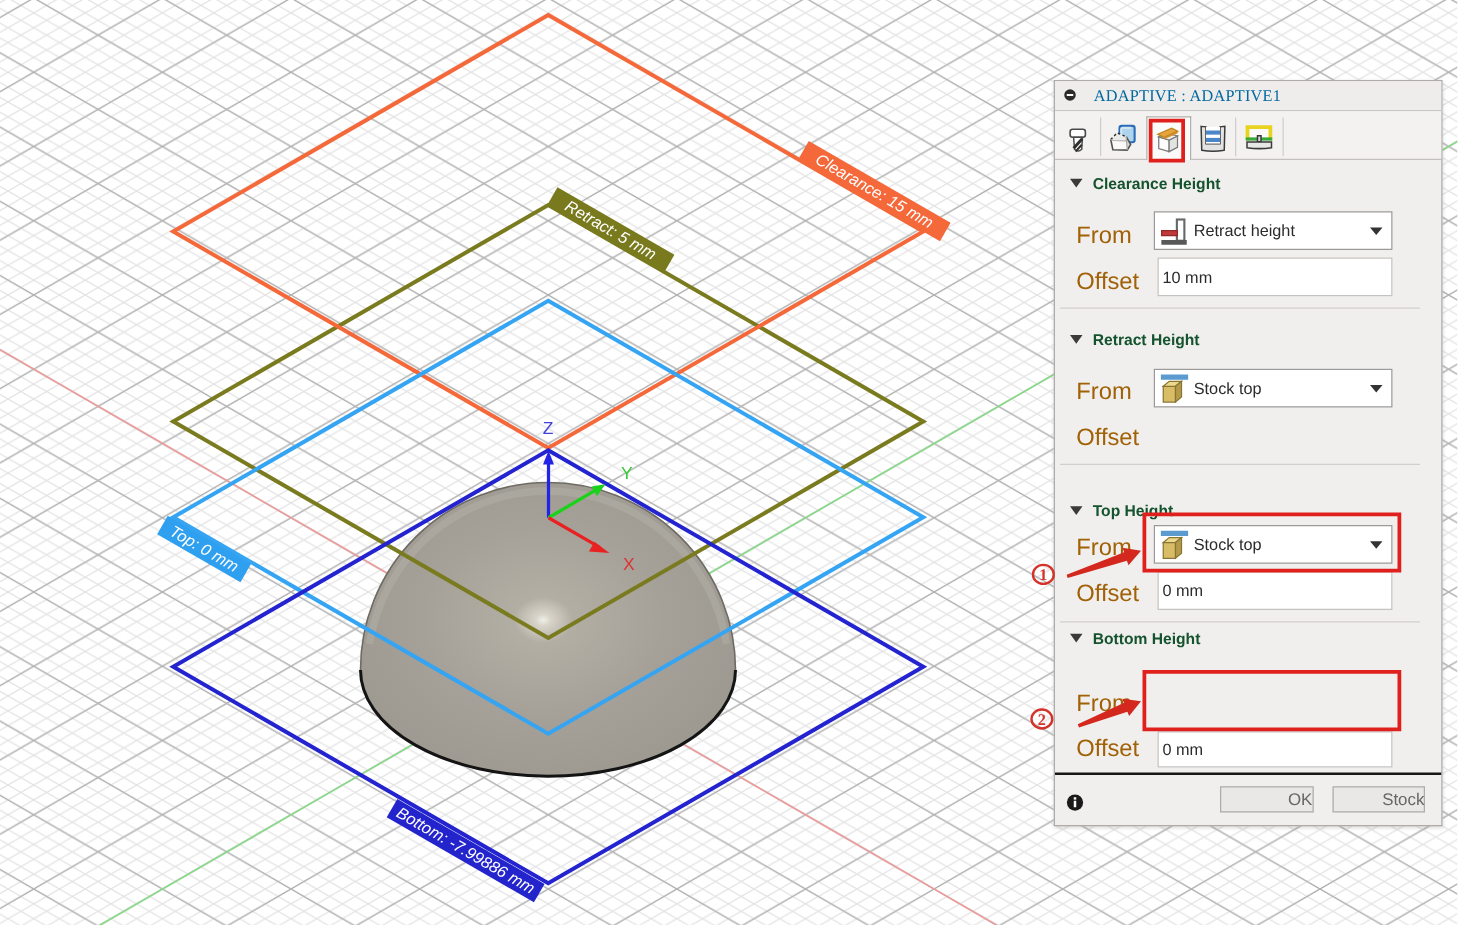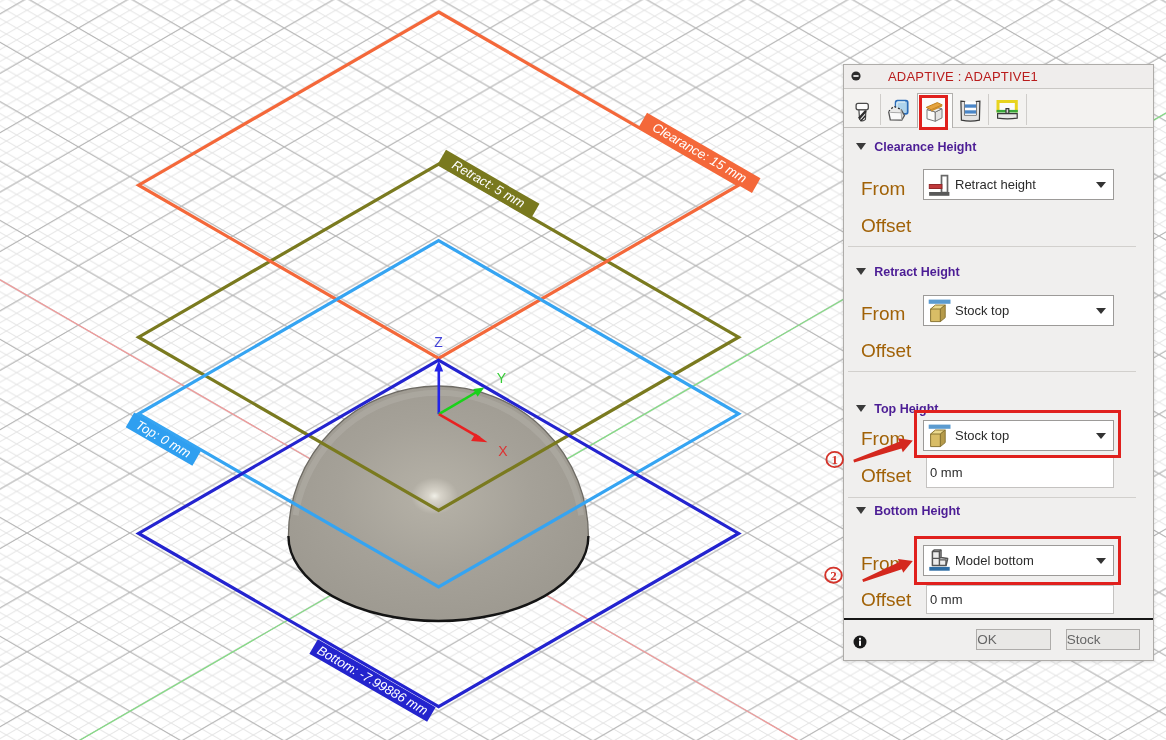--- a/index.html
+++ b/index.html
@@ -3,30 +3,30 @@
 <meta charset="utf-8">
 <style>
   html,body{margin:0;padding:0;}
   body{width:1166px;height:740px;position:relative;overflow:hidden;background:#fff;
        font-family:"Liberation Sans", sans-serif;}
   #scene{position:absolute;left:0;top:0;}
   #panel{position:absolute;left:843px;top:64px;width:311px;height:596.5px;
          background:#f0efee;border:1px solid #aeaca9;box-sizing:border-box;
          box-shadow:0 1px 3px rgba(0,0,0,0.15);}
   .abs{position:absolute;}
-  .hdr{position:absolute;left:12.2px;height:15px;font-size:12.5px;font-weight:bold;color:#4c1d95;white-space:nowrap;}
+  .hdr{position:absolute;left:12.2px;height:15px;font-size:12.5px;font-weight:bold;color:#14532d;white-space:nowrap;}
   .hdr .tri{display:inline-block;width:0;height:0;border-left:5.5px solid transparent;border-right:5.5px solid transparent;border-top:7px solid #3a3a3a;margin-right:8px;vertical-align:1px;}
   .lbl{position:absolute;left:17px;font-size:19px;color:#a16207;}
   .dd{position:absolute;left:78.5px;width:191px;height:31px;background:#fff;border:1px solid #9c9a98;box-sizing:border-box;}
   .dd .txt{position:absolute;left:31.5px;top:0;height:29px;line-height:29px;font-size:13px;color:#2b2b2b;}
   .dd .car{position:absolute;right:7px;top:12px;width:0;height:0;border-left:5px solid transparent;border-right:5px solid transparent;border-top:6px solid #333;}
   .off{position:absolute;left:81.5px;width:188px;height:31px;background:#fff;border:1px solid #c4c2c0;box-sizing:border-box;font-size:13px;color:#2b2b2b;line-height:29px;padding-left:3.5px;}
   .sep{position:absolute;left:4.4px;width:288px;height:1px;background:#d2d0cd;}
   .rbox{position:absolute;border:3px solid #e0201d;}
-  .btn{position:absolute;width:74.7px;height:21.2px;background:#e9e8e6;border:1px solid #aeacaa;box-sizing:border-box;font-size:13.5px;color:#666;text-align:left;line-height:19px;}
+  .btn{position:absolute;width:74.7px;height:21.2px;background:#e9e8e6;border:1px solid #aeacaa;box-sizing:border-box;font-size:13.5px;color:#666;text-align:right;line-height:19px;}
 </style>
 </head>
 <body>
 <svg id="scene" width="1166" height="740" viewBox="0 0 1166 740">
   <defs>
     <pattern id="gmin" width="20.58" height="11.88" patternUnits="userSpaceOnUse" patternTransform="translate(438.6,533)">
       <path d="M0,0 L20.58,11.88 M0,11.88 L20.58,0" stroke="#e3e3e3" stroke-width="1" fill="none"></path>
     </pattern>
     <pattern id="gmaj" width="102.9" height="59.4" patternUnits="userSpaceOnUse" patternTransform="translate(438.6,533)">
       <path d="M0,0 L102.9,59.4 M0,59.4 L102.9,0" stroke="#b0b0b0" stroke-width="1" fill="none"></path>
@@ -85,21 +85,21 @@
   <text x="503" y="456" text-anchor="middle" font-size="14" fill="#dd3333">X</text>
 </svg>
 
 <div id="panel">
 
   <div class="abs" style="left:0;top:0;width:309px;height:23px;background:#efedec;border-bottom:1px solid #c9c7c4;"></div>
   <svg class="abs" style="left:7px;top:6px;" width="10" height="10" viewBox="0 0 10 10">
     <circle cx="5" cy="5" r="4.6" fill="#2b2b2b"></circle>
       <rect x="2.4" y="4.2" width="5.2" height="1.6" fill="#fff"></rect>
   </svg>
-  <div class="abs" style="left:44px;top:0;height:23px;line-height:23px;font-size:13px;color:#b91c1c;letter-spacing:0.2px;">ADAPTIVE : ADAPTIVE1</div>
+  <div class="abs" style="left:31px;top:0;height:23px;line-height:23px;font-size:13px;color:#0369a1;letter-spacing:0.2px;font-family:Liberation Serif, serif;">ADAPTIVE : ADAPTIVE1</div>
 
   <div class="abs" style="left:0;top:24px;width:309px;height:37.5px;background:#f3f2f0;"></div>
   <div class="abs" style="left:0;top:61.5px;width:309px;height:1.2px;background:#c2c0bd;"></div>
   <div class="abs" style="left:36px;top:29px;width:1px;height:31px;background:#cfcdca;"></div>
   <div class="abs" style="left:143.5px;top:29px;width:1px;height:31px;background:#cfcdca;"></div>
   <div class="abs" style="left:181.7px;top:29px;width:1px;height:31px;background:#cfcdca;"></div>
 
   <div class="abs" style="left:72.5px;top:28px;width:36.5px;height:34.7px;background:#fbfbfa;border:1px solid #b2b0ad;border-bottom:none;box-sizing:border-box;"></div>
 
   <svg class="abs" style="left:4.8px;top:33px;" width="26" height="26" viewBox="0 0 26 26">
@@ -144,20 +144,21 @@
   <div class="dd" style="top:104.3px;">
     <svg class="abs" style="left:4px;top:3px;" width="24" height="24" viewBox="0 0 24 24">
       <rect x="13.5" y="2.6" width="6" height="17" fill="#fff" stroke="#686868" stroke-width="1.7"></rect>
       <rect x="1.1" y="19" width="20.3" height="3.8" fill="#595959"></rect>
       <rect x="1.3" y="11.5" width="12.6" height="4" fill="#c0393b" stroke="#93292b" stroke-width="1"></rect>
     </svg>
     <div class="txt">Retract height</div>
       <div class="car"></div>
   </div>
   <div class="lbl" style="top:150px;">Offset</div>
+  <div class="off" style="top:141.2px;">10 mm</div>
   <div class="sep" style="top:180.6px;"></div>
 
   <div class="hdr" style="top:199.5px;"><span class="tri"></span>Retract Height</div>
   <div class="lbl" style="top:238px;">From</div>
   <div class="dd" style="top:229.9px;">
     <svg class="abs" style="left:4px;top:3px;" width="24" height="24" viewBox="0 0 24 24">
       <rect x="0.7" y="0.6" width="21.8" height="4.2" fill="#5b9bd0"></rect>
       <polygon points="2.6,10 12.4,7.6 12.4,22.6 2.6,22.6" fill="#d9bd66" stroke="#8a7634" stroke-width="1"></polygon>
       <polygon points="2.6,10 7.4,6 17.2,6 12.4,10" fill="#ecd98c" stroke="#8a7634" stroke-width="1"></polygon>
       <polygon points="12.4,10 17.2,6 17.2,18.6 12.4,22.6" fill="#b59a4a" stroke="#8a7634" stroke-width="1"></polygon>
@@ -179,29 +180,20 @@
     </svg>
     <div class="txt">Stock top</div>
       <div class="car"></div>
   </div>
   <div class="lbl" style="top:400px;">Offset</div>
   <div class="off" style="top:392px;">0 mm</div>
   <div class="sep" style="top:431.5px;"></div>
 
   <div class="hdr" style="top:439px;"><span class="tri"></span>Bottom Height</div>
   <div class="lbl" style="top:488px;">From</div>
-  <div class="dd" style="top:480px;">
-    <svg class="abs" style="left:4px;top:3px;" width="24" height="24" viewBox="0 0 24 24">
-      <path d="M4.4,2.6 L6.2,1 L13,1 L13,8.4 L19.6,9.6 L19.4,10.9 L18,16.6 L4.4,16.6 Z" fill="#ececec" stroke="#555" stroke-width="1.5" stroke-linejoin="round"></path>
-      <path d="M4.4,2.6 L11.4,2.6 L11.4,16.6 M4.4,9.4 L11.4,9.4 M11.4,10.9 L18.6,10.9 M13,8.4 L11.4,9.4 M13,1 L11.4,2.6 M18,16.6 L18,10.9" fill="none" stroke="#555" stroke-width="1.4"></path>
-      <rect x="1.3" y="17.9" width="20.4" height="3.8" fill="#2e6da4"></rect>
-    </svg>
-    <div class="txt">Model bottom</div>
-      <div class="car"></div>
-  </div>
   <div class="lbl" style="top:524px;">Offset</div>
   <div class="off" style="top:520px;height:29px;line-height:27px;">0 mm</div>
 
   <div class="rbox" style="left:74.9px;top:29.7px;width:29.1px;height:35.2px;box-sizing:border-box;"></div>
   <div class="rbox" style="left:70px;top:345.2px;width:207px;height:47.6px;box-sizing:border-box;"></div>
   <div class="rbox" style="left:70px;top:470.7px;width:207px;height:48.9px;box-sizing:border-box;"></div>
 
   <div class="abs" style="left:0;top:553.2px;width:309px;height:2px;background:#161616;"></div>
   <svg class="abs" style="left:9px;top:570px;" width="14" height="14" viewBox="0 0 14 14">
     <circle cx="7" cy="7" r="6.5" fill="#1a1a1a"></circle>

